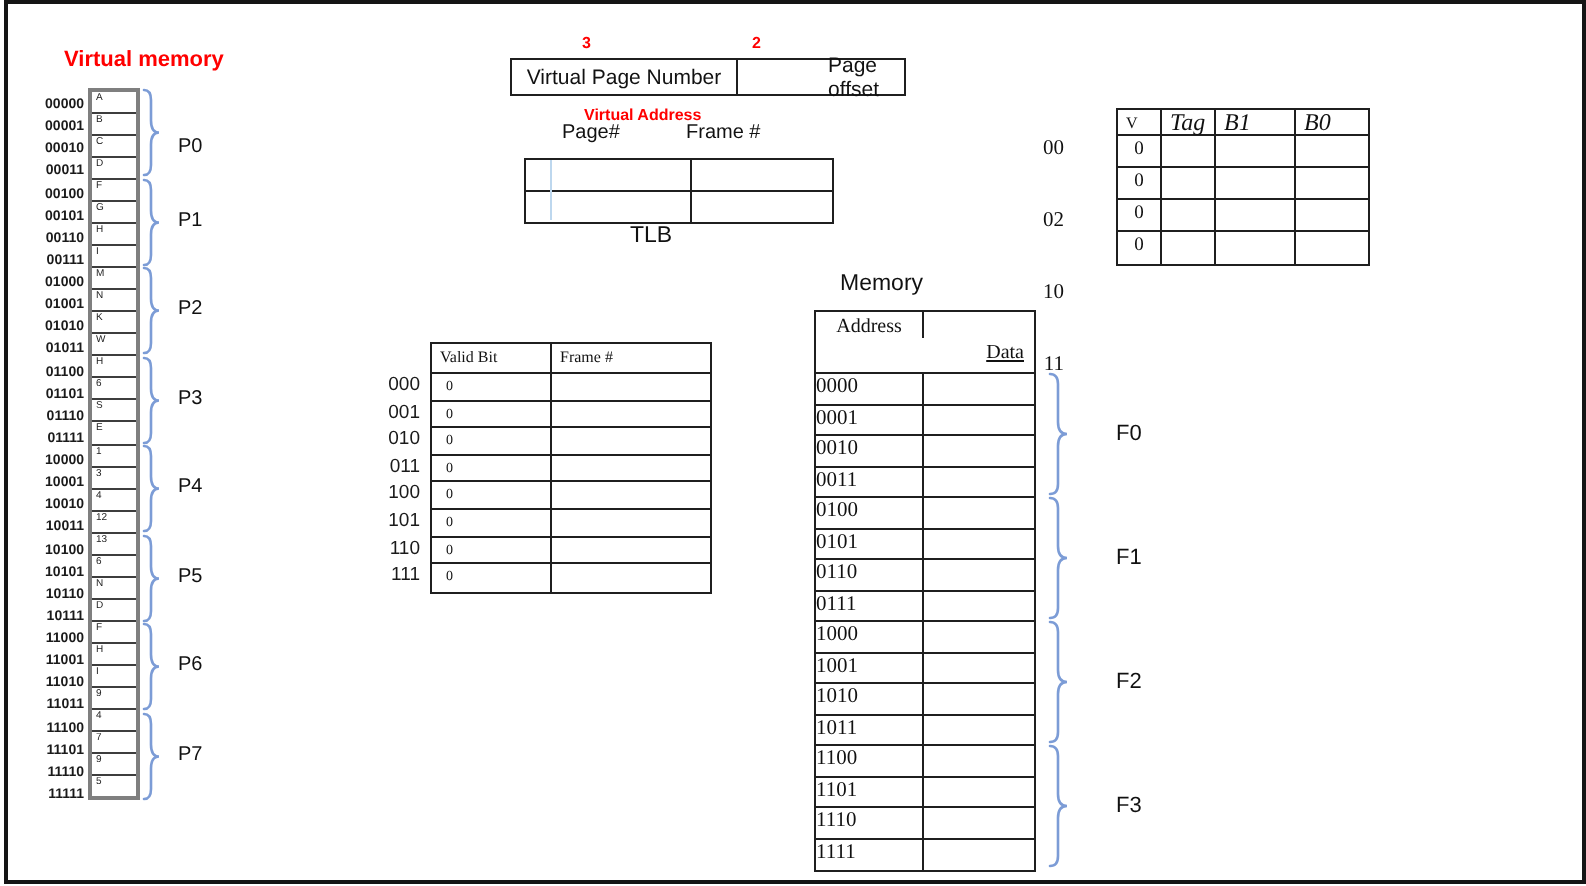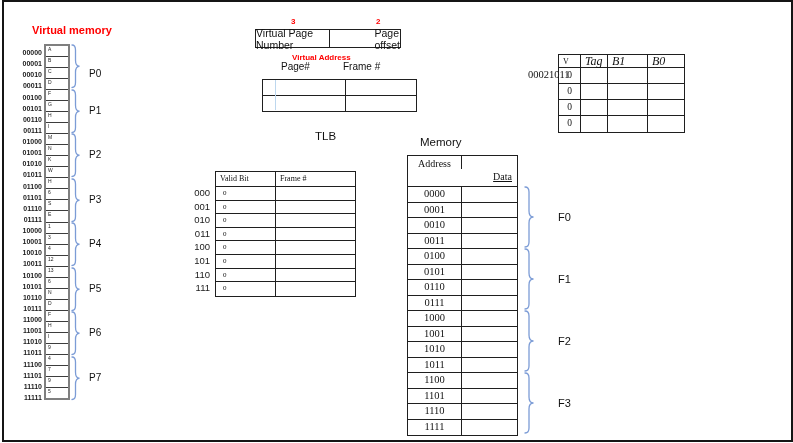--- a/index.html
+++ b/index.html
@@ -28,40 +28,40 @@
     font-size:5px; line-height:6px; padding-left:2px; color:#222; overflow:hidden;
   }
   .vm-cell:last-child { border-bottom:none; }
   .group-label { font-size:10px; color:#111; }
 
   
   .va-title { left:292px; top:5px; font-size:8px; font-weight:600;margin-top:48px; }
   .va-bit-left { left:291px; top:17px; font-size:8px; font-weight:600; }
   .va-bit-right { left:376px; top:17px; font-size:8px; font-weight:600; }
   .va-boxes {
-    left:255px; top:29px; width:146px; height:19px; box-sizing:border-box;
+    left:255px; top:29px; width:198px; height:19px; box-sizing:border-box;
     border:1.6px solid #1f1f1f; display:flex;gap:45px;
   }
   .va-field { display:flex; align-items:center; justify-content:center; font-size:10.5px; color:#111; box-sizing:border-box; }
   .va-field.vpn { width:113px; border-right:1.6px solid #1f1f1f; }
   .va-field.off { flex:1; }
 
   
   .tlb-h-page { left:281px; top:61px; font-size:10px; color:#111; }
   .tlb-h-frame { left:343px; top:61px; font-size:10px; color:#111; }
   .tlb-table {
     left:262px; top:79px; width:155px; height:33px; box-sizing:border-box;
     border:1.7px solid #1f1f1f; display:flex; flex-direction:column;
   }
   .tlb-row { flex:1; display:flex; box-sizing:border-box; }
   .tlb-row:first-child { border-bottom:1.4px solid #1f1f1f; }
   .tlb-c1 { width:83px; border-right:1.4px solid #1f1f1f; box-sizing:border-box; }
   .tlb-c2 { flex:1; }
   .tlb-cursor { left:275px; top:80px; width:1px; height:30px; background:#BDD7EE; }
-  .tlb-label { left:315px; top:112px; font-size:11.5px; color:#111;margin-top:18px; }
+  .tlb-label { left:315px; top:112px; font-size:11.5px; color:#111; }
 
   
   .pt-labels { left:178px; top:186px; width:32px; display:flex; flex-direction:column; }
   .pt-label { height:13.6px; line-height:13.6px; font-size:9.5px; text-align:right; color:#1a1a1a; }
   .pt-table {
     left:215px; top:171px; width:141px; box-sizing:border-box;
     border:1.3px solid #1f1f1f; display:flex; flex-direction:column;
   }
   .pt-header { height:15px; display:flex; border-bottom:1px solid #1f1f1f; box-sizing:border-box; }
   .pt-hcell { font-family:"Liberation Serif", serif; font-size:8px; line-height:14px; padding-left:4px; box-sizing:border-box; color:#111; }
@@ -79,25 +79,25 @@
     left:407px; top:155px; width:111px; box-sizing:border-box;
     border:1.7px solid #1f1f1f; display:flex; flex-direction:column;
   }
   .mem-header { height:31px; display:flex; border-bottom:1.2px solid #1f1f1f; box-sizing:border-box;flex-direction:column; }
   .mem-hcell { font-family:"Liberation Serif", serif; font-size:10px; padding-top:2px; box-sizing:border-box; color:#111; }
   .mem-hcell.c1 { width:54px; border-right:1.2px solid #1f1f1f; text-align:center; }
   .mem-hcell.c2 { flex:1; text-align:right; padding-right:5px;text-decoration:underline; }
   .mem-row { height:15.5px; display:flex; border-bottom:1px solid #1f1f1f; box-sizing:border-box; }
   .mem-row:last-child { border-bottom:none; }
   .mem-c1 { width:54px; border-right:1.2px solid #1f1f1f; box-sizing:border-box;
-            font-family:"Liberation Serif", serif; font-size:10.5px; line-height:14.5px; text-align:center; color:#111; }
+            font-family:"Liberation Serif", serif; font-size:10.5px; line-height:14.5px; text-align:left; color:#111; }
   .mem-c2 { flex:1; }
 
   
-  .cache-labels { left:528px; top:67px; width:24px; display:flex; flex-direction:row; }
+  .cache-labels { left:508px; top:67px; width:24px; display:flex; flex-direction:column;gap:20px; }
   .cache-label { height:16px; line-height:16px; font-family:"Liberation Serif", serif; font-size:10.5px; text-align:right; color:#111; }
   .cache-table {
     left:558px; top:54px; width:127px; box-sizing:border-box;
     border:1.4px solid #1f1f1f; display:flex; flex-direction:column;
   }
   .cache-header { height:13px; display:flex; border-bottom:1.2px solid #1f1f1f; box-sizing:border-box; }
   .cache-hcell { font-family:"Liberation Serif", serif; box-sizing:border-box; padding-left:4px; color:#111; }
   .cache-row { height:16px; display:flex; border-bottom:1px solid #1f1f1f; box-sizing:border-box; }
   .cache-row:last-child { border-bottom:none; }
   .cache-ccell { box-sizing:border-box; font-family:"Liberation Serif", serif; font-size:9.5px; line-height:15px; color:#111; }

